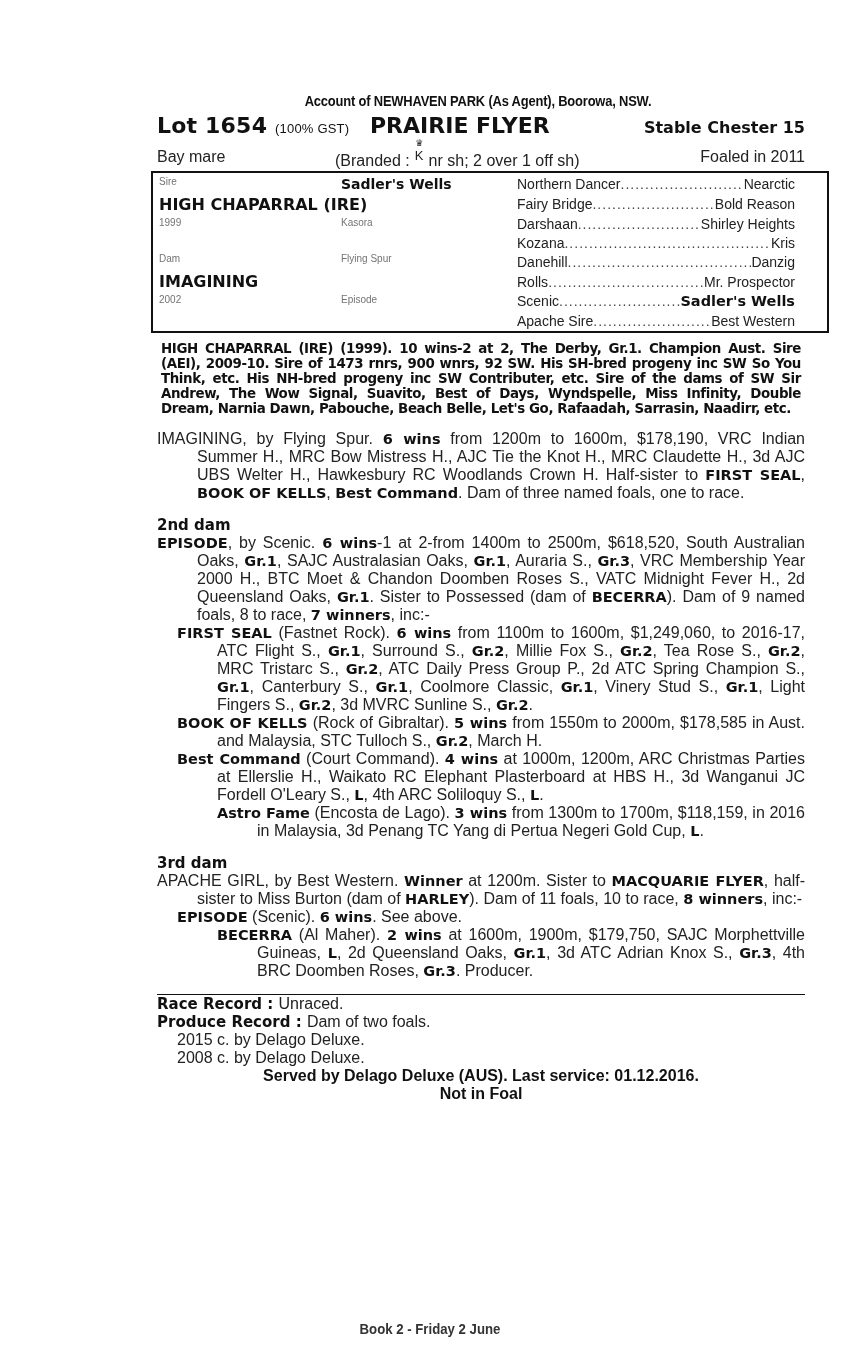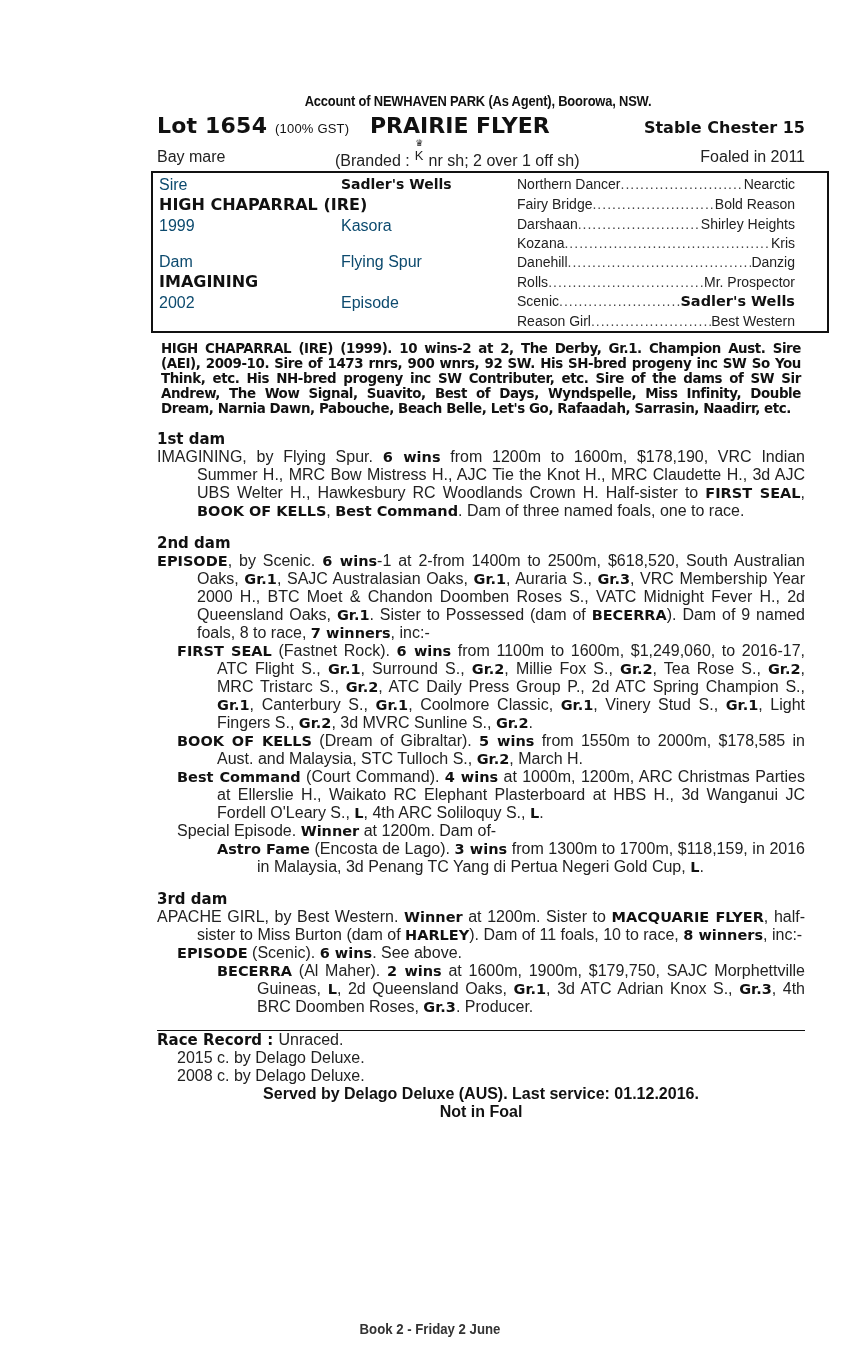--- a/index.html
+++ b/index.html
@@ -13,21 +13,21 @@
   .stable { position:absolute; right:0; top:5px; font-weight:900; font-size:16px; font-family:"DejaVu Sans", sans-serif; }
   .descline { position:relative; height:26px; margin-top:2px; font-size:16px; color:#222; white-space:nowrap; }
   .desc-left { position:absolute; left:0; top:5px; }
   .desc-mid { position:absolute; left:178px; top:5px; }
   .brand-glyph { display:inline-block; position:relative; width:10px; text-align:center; font-size:13px; vertical-align:6px; }
   .brand-glyph .crown { position:absolute; left:1px; top:-9px; font-size:9px; line-height:9px; }
   .desc-right { position:absolute; right:0; top:5px;text-align:right; }
 
   .pedigree { position:relative; border:2px solid #111; height:158px; margin-top:2px; margin-left:-6px; width:674px; }
   .ped-left { position:absolute; left:6px; top:0; width:350px; }
-  .ped-row { position:absolute; font-size:16px; color:#0c4a6e; white-space:nowrap; }
+  .ped-row { position:absolute; font-size:10px; color:#737373; white-space:nowrap; }
   .ped-bold-lg { font-weight:900; font-size:16px; font-family:"DejaVu Sans", sans-serif; color:#111; }
   .ped-bold { font-weight:900; font-size:14px; font-family:"DejaVu Sans", sans-serif; color:#111; }
   .ped-right { position:absolute; left:364px; top:0; width:278px; }
   .gg { position:absolute; left:0; width:278px; font-size:14px; color:#222; display:flex; white-space:nowrap; }
   .gg .n { flex:0 0 auto; }
   .gg .dots { flex:1 1 auto; overflow:hidden; color:#444; letter-spacing:1px; }
   .gg .dots::before { content:"................................................................................................"; }
   .gg .s { flex:0 0 auto; }
 
   .sireblurb { margin-top:8px; font-weight:900; font-size:13.4px; line-height:15px; font-family:"DejaVu Sans", sans-serif; text-align:justify; letter-spacing:-0.4px; padding:0 4px; }
@@ -108,63 +108,62 @@
           <span class="n">Rolls</span>
           <span class="dots"></span>
           <span class="s">Mr. Prospector</span>
         </div>
       <div class="gg" style="top:120px;">
           <span class="n">Scenic</span>
           <span class="dots"></span>
           <span class="s b">Sadler's Wells</span>
         </div>
       <div class="gg" style="top:140px;">
-          <span class="n">Reason Girl</span>
+          <span class="n">Apache Sire</span>
           <span class="dots"></span>
           <span class="s">Best Western</span>
         </div>
     </div>
   </div>
 
   <div class="sireblurb">HIGH CHAPARRAL (IRE) (1999). 10 wins-2 at 2, The Derby, Gr.1. Champion Aust. Sire (AEI), 2009-10. Sire of 1473 rnrs, 900 wnrs, 92 SW. His SH-bred progeny inc SW So You Think, etc. His NH-bred progeny inc SW Contributer, etc. Sire of the dams of SW Sir Andrew, The Wow Signal, Suavito, Best of Days, Wyndspelle, Miss Infinity, Double Dream, Narnia Dawn, Pabouche, Beach Belle, Let's Go, Rafaadah, Sarrasin, Naadirr, etc.</div>
 
   <div class="section">
-    <div class="sec-title">1st dam</div>
     <div class="para"><span>IMAGINING, by Flying Spur. </span><span class="b">6 wins</span><span> from 1200m to 1600m, $178,190, VRC Indian Summer H., MRC Bow Mistress H., AJC Tie the Knot H., MRC Claudette H., 3d AJC UBS Welter H., Hawkesbury RC Woodlands Crown H. Half-sister to </span><span class="b">FIRST SEAL</span><span>, </span><span class="b">BOOK OF KELLS</span><span>, </span><span class="b">Best Command</span><span>. Dam of three named foals, one to race.</span></div>
   </div>
 
   <div class="section">
     <div class="sec-title">2nd dam</div>
     <div class="para"><span class="b">EPISODE</span><span>, by Scenic. </span><span class="b">6 wins</span><span>-1 at 2-from 1400m to 2500m, $618,520, South Australian Oaks, </span><span class="b">Gr.1</span><span>, SAJC Australasian Oaks, </span><span class="b">Gr.1</span><span>, Auraria S., </span><span class="b">Gr.3</span><span>, VRC Membership Year 2000 H., BTC Moet &amp; Chandon Doomben Roses S., VATC Midnight Fever H., 2d Queensland Oaks, </span><span class="b">Gr.1</span><span>. Sister to Possessed (dam of </span><span class="b">BECERRA</span><span>). Dam of 9 named foals, 8 to race, </span><span class="b">7 winners</span><span>, inc:-</span></div>
 
     <div class="para l1"><span class="b">FIRST SEAL</span><span> (Fastnet Rock). </span><span class="b">6 wins</span><span> from 1100m to 1600m, $1,249,060, to 2016-17, ATC Flight S., </span><span class="b">Gr.1</span><span>, Surround S., </span><span class="b">Gr.2</span><span>, Millie Fox S., </span><span class="b">Gr.2</span><span>, Tea Rose S., </span><span class="b">Gr.2</span><span>, MRC Tristarc S., </span><span class="b">Gr.2</span><span>, ATC Daily Press Group P., 2d ATC Spring Champion S., </span><span class="b">Gr.1</span><span>, Canterbury S., </span><span class="b">Gr.1</span><span>, Coolmore Classic, </span><span class="b">Gr.1</span><span>, Vinery Stud S., </span><span class="b">Gr.1</span><span>, Light Fingers S., </span><span class="b">Gr.2</span><span>, 3d MVRC Sunline S., </span><span class="b">Gr.2</span><span>.</span></div>
 
-    <div class="para l1"><span class="b">BOOK OF KELLS</span><span> (Dream of Gibraltar). </span><span class="b">5 wins</span><span> from 1550m to 2000m, $178,585 in Aust. and Malaysia, STC Tulloch S., </span><span class="b">Gr.2</span><span>, March H.</span></div>
+    <div class="para l1"><span class="b">BOOK OF KELLS</span><span> (Rock of Gibraltar). </span><span class="b">5 wins</span><span> from 1550m to 2000m, $178,585 in Aust. and Malaysia, STC Tulloch S., </span><span class="b">Gr.2</span><span>, March H.</span></div>
 
     <div class="para l1"><span class="b">Best Command</span><span> (Court Command). </span><span class="b">4 wins</span><span> at 1000m, 1200m, ARC Christmas Parties at Ellerslie H., Waikato RC Elephant Plasterboard at HBS H., 3d Wanganui JC Fordell O'Leary S., </span><span class="b">L</span><span>, 4th ARC Soliloquy S., </span><span class="b">L</span><span>.</span></div>
 
-    <div class="para l1"><span>Special Episode. </span><span class="b">Winner</span><span> at 1200m. Dam of-</span></div>
 
     <div class="para l2"><span class="b">Astro Fame</span><span> (Encosta de Lago). </span><span class="b">3 wins</span><span> from 1300m to 1700m, $118,159, in 2016 in Malaysia, 3d Penang TC Yang di Pertua Negeri Gold Cup, </span><span class="b">L</span><span>.</span></div>
   </div>
 
   <div class="section">
     <div class="sec-title">3rd dam</div>
     <div class="para"><span>APACHE GIRL, by Best Western. </span><span class="b">Winner</span><span> at 1200m. Sister to </span><span class="b">MACQUARIE FLYER</span><span>, half-sister to Miss Burton (dam of </span><span class="b">HARLEY</span><span>). Dam of 11 foals, 10 to race, </span><span class="b">8 winners</span><span>, inc:-</span></div>
 
     <div class="para l1"><span class="b">EPISODE</span><span> (Scenic). </span><span class="b">6 wins</span><span>. See above.</span></div>
 
 
     <div class="para l2"><span class="b">BECERRA</span><span> (Al Maher). </span><span class="b">2 wins</span><span> at 1600m, 1900m, $179,750, SAJC Morphettville Guineas, </span><span class="b">L</span><span>, 2d Queensland Oaks, </span><span class="b">Gr.1</span><span>, 3d ATC Adrian Knox S., </span><span class="b">Gr.3</span><span>, 4th BRC Doomben Roses, </span><span class="b">Gr.3</span><span>. Producer.</span></div>
   </div>
 
   <div class="divider"></div>
 
   <div class="rec">
     <div><span class="lbl">Race Record : </span><span>Unraced.</span></div>
+    <div><span class="lbl">Produce Record : </span><span>Dam of two foals.</span></div>
     <div class="rec-item">2015 c. by Delago Deluxe.</div>
     <div class="rec-item">2008 c. by Delago Deluxe.</div>
     <div class="center-bold">Served by Delago Deluxe (AUS). Last service: 01.12.2016.</div>
     <div class="center-bold">Not in Foal</div>
   </div>
 </div>
 
 <div class="footer">Book 2 - Friday 2 June</div>
 
 </body></html>

